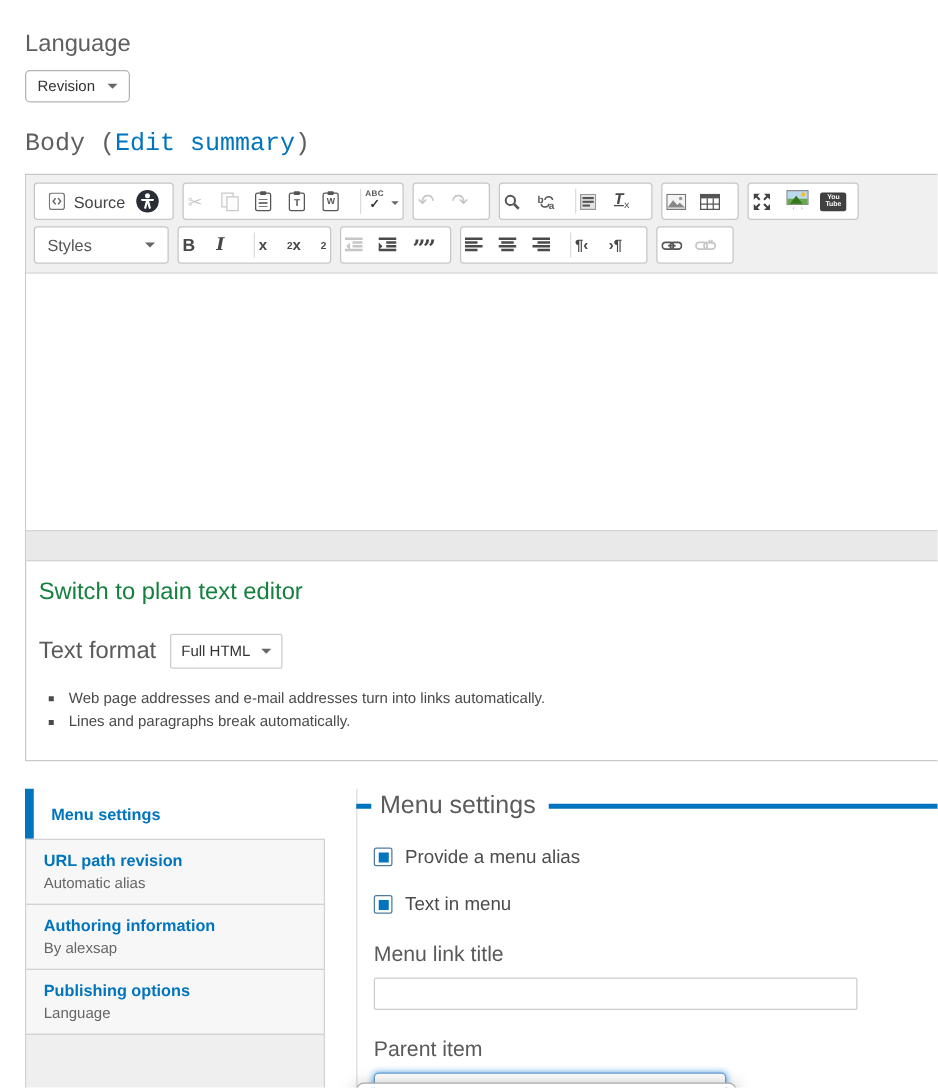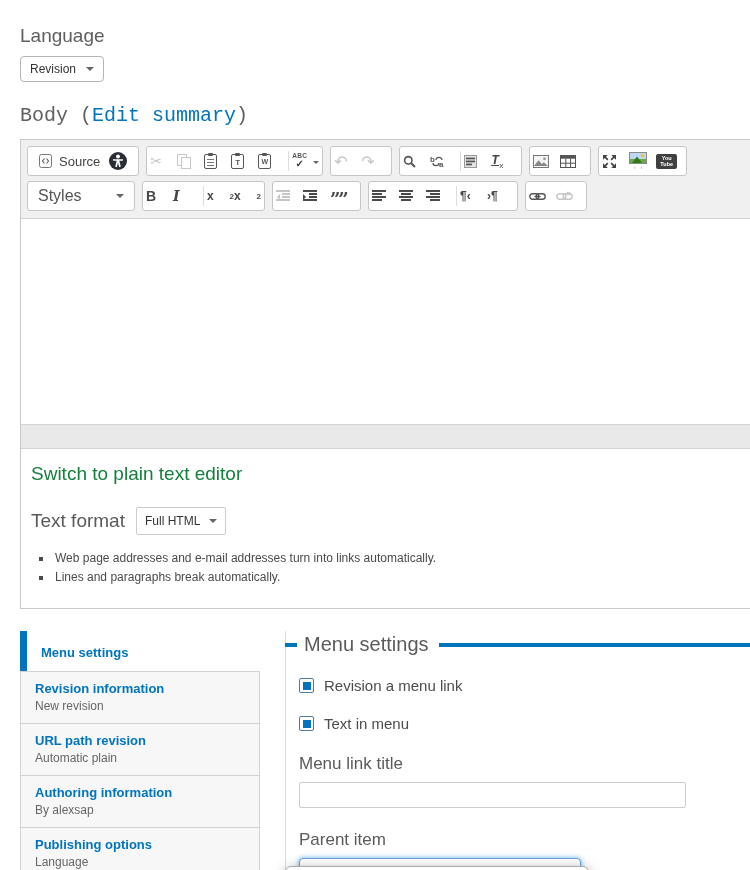--- a/index.html
+++ b/index.html
@@ -84,21 +84,21 @@
   .i-outdent::before { border-right-color:#c6c6c6; left:-2px; }
   .i-bidil::before { content:"\00B6\2039"; font-size:12px; font-weight:bold; }
   .i-bidir::before { content:"\203A\00B6"; font-size:12px; font-weight:bold; }
   .i-yt { width:21px; height:15px; background:#404040; border-radius:2px; color:#fff;
     display:flex; flex-direction:column; align-items:center; justify-content:center; line-height:1.1; }
   .i-yt::before { content:"You"; font-size:5.5px; font-weight:bold; }
   .i-yt::after { content:"Tube"; font-size:5.5px; font-weight:bold; }
   .di-wrap { display:flex; flex-direction:column; align-items:center; line-height:1; }
   .di-wrap::after { content:"\2039\2003\203A"; font-size:5px; color:#999; margin-top:1px; }
   .styles-combo { display:flex; align-items:center; justify-content:space-between;
-    width:100px; padding:0 7px; font-size:16px; color:#555; height:26px; }
+    width:100px; padding:0 7px; font-size:13px; color:#555; height:26px; }
 
   .cke-contents { height:205px; background:#fff; }
   .cke-bottom { height:25px; background:#e9e9e9; border-top:1px solid #d4d4d4;
     border-bottom:1px solid #d4d4d4; }
 
   
   .filter-area { padding:14px 10px 22px 10px; }
   .switch-link { font-size:19px; color:#15803d; text-decoration:none; display:inline-block; }
   .tf-row { display:flex; align-items:center; gap:11px; margin-top:22px; }
   .tf-label { font-size:19px; color:#5a5a5a; }
@@ -340,26 +340,22 @@
     </ul>
   </div>
 </div>
 
 <div class="menu-sec">
   <div class="vtabs">
     <div class="vtab-active">
       <span class="vtab-title">Menu settings</span>
     </div>
     <div class="vtab">
-      <div class="vtab-title">Revision information</div>
-      <div class="vtab-sum">New revision</div>
-    </div>
-    <div class="vtab">
       <div class="vtab-title">URL path revision</div>
-      <div class="vtab-sum">Automatic plain</div>
+      <div class="vtab-sum">Automatic alias</div>
     </div>
     <div class="vtab">
       <div class="vtab-title">Authoring information</div>
       <div class="vtab-sum">By alexsap</div>
     </div>
     <div class="vtab">
       <div class="vtab-title">Publishing options</div>
       <div class="vtab-sum">Language</div>
     </div>
     <div class="vtab-fill"></div>
@@ -369,21 +365,21 @@
     <div class="legend-row">
       <span class="legend-dash"></span>
       <span class="legend-text">Menu settings</span>
       <span class="legend-line"></span>
     </div>
 
     <div class="cbrow">
       <span class="cb">
           <span class="cb-in"></span>
         </span>
-      <span>Revision a menu link</span>
+      <span>Provide a menu alias</span>
     </div>
     <div class="cbrow">
       <span class="cb">
           <span class="cb-in"></span>
         </span>
       <span>Text in menu</span>
     </div>
 
     <div class="pane-label">Menu link title</div>
     <input class="txt-input" type="text" value="" style="">

